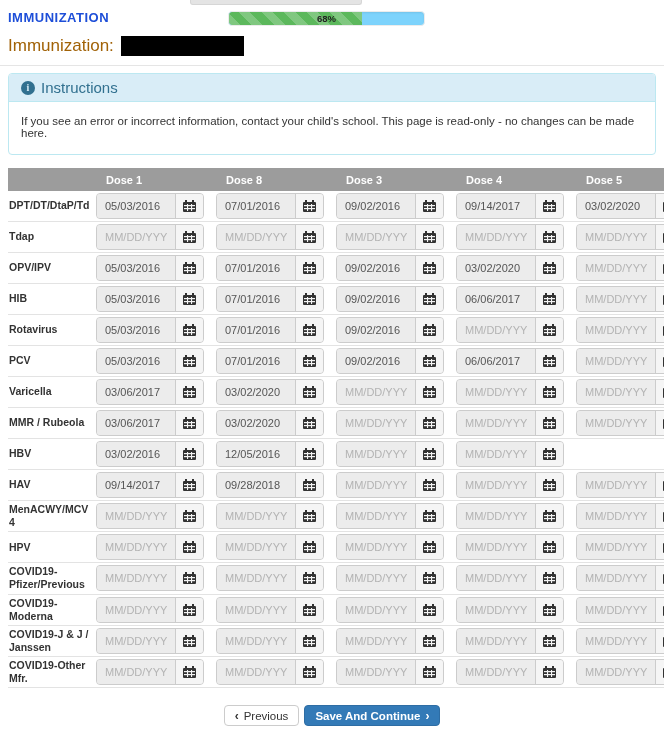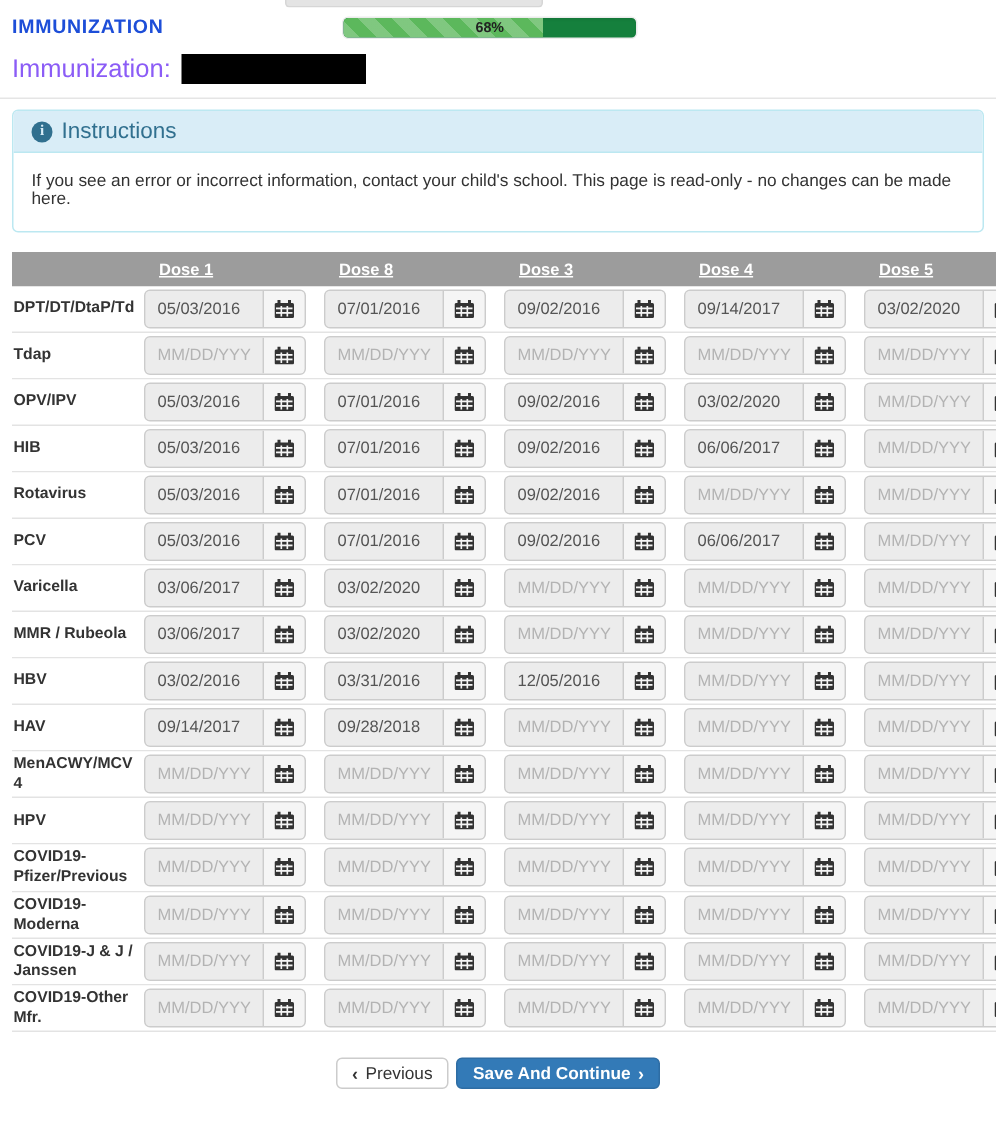--- a/index.html
+++ b/index.html
@@ -19,40 +19,40 @@
   }
 
   
   .topbar { position: relative; height: 30px; }
   .section-title {
     position: absolute; left: 8px; top: 10px;
     font-size: 13px; font-weight: bold; color: #1d4ed8; letter-spacing: .5px;
   }
   .progress {
     position: absolute; left: 228px; top: 11px; width: 197px; height: 15px;
-    background: #15803d; border: 1px solid #ececec; border-radius: 4px;
+    background: #7dd3fc; border: 1px solid #ececec; border-radius: 4px;
     box-shadow: inset 0 1px 2px rgba(0,0,0,.08);
     overflow: hidden;
   }
   .progress-fill {
     height: 100%;
     background: repeating-linear-gradient(45deg,
       rgba(255,255,255,.22) 0 8px, rgba(255,255,255,0) 8px 16px), #5cb85c;
     border-radius: 3px 0 0 3px;
   }
   .progress-label {
     position: absolute; left: 0; top: 0; width: 100%; height: 100%;
     display: flex; align-items: center; justify-content: center;
     font-size: 9.5px; font-weight: bold; color: #222;
   }
 
   
   .title-row {
     display: flex; align-items: center; gap: 7px;
-    margin: 6px 8px 0 8px; font-size: 17px; color: #8b5cf6;
+    margin: 6px 8px 0 8px; font-size: 17px; color: #a16207;
   }
   .redacted { display: inline-block; width: 123px; height: 20px; background: #000; }
   hr.sep { border: none; border-top: 1px solid #e5e5e5; margin: 9px 0 0 0; }
 
   
   .panel {
     margin: 7px 8px 0 8px;
     border: 1px solid #bce8f1; border-radius: 4px;
     overflow: hidden;
   }
@@ -77,21 +77,21 @@
   .table-wrap {
     margin: 13px 0 0 8px; width: 656px; overflow: hidden;
   }
   .ttable { width: 688px; }
   .thead {
     display: flex; align-items: center;
     background: #9c9c9c; height: 23px;
     color: #fff; font-size: 11px; font-weight: bold;
   }
   .th-name { width: 88px; flex: 0 0 88px; }
-  .th-dose { width: 120px; flex: 0 0 120px; padding-left: 10px; text-decoration: underline; }
+  .th-dose { width: 120px; flex: 0 0 120px; padding-left: 10px; }
   .trow {
     display: flex; align-items: center;
     border-bottom: 1px solid #e3e3e3;
     min-height: 31px; padding: 2px 0;
     background: #fff;
   }
   .vcell {
     width: 88px; flex: 0 0 88px;
     font-size: 10.5px; font-weight: bold; color: #333;
     padding: 0 4px 0 1px; line-height: 1.25;
@@ -852,36 +852,20 @@
                     <rect x="1" y="5" width="11" height="1.2" fill="#f5f5f5"></rect>
                     <rect x="1" y="8" width="11" height="1.2" fill="#f5f5f5"></rect>
                     <rect x="4" y="4" width="1.1" height="7" fill="#f5f5f5"></rect>
                     <rect x="8" y="4" width="1.1" height="7" fill="#f5f5f5"></rect>
                   </svg>
                 </button>
               </div>
             </div>
             <div class="dcell">
               <div class="igroup">
-                <input type="text" readonly="" placeholder="MM/DD/YYYY" value="03/31/2016" style="">
-                <button class="cal">
-                  <svg width="13" height="12" viewBox="0 0 13 12">
-                    <rect x="2" y="0" width="2" height="3" fill="#333"></rect>
-                    <rect x="9" y="0" width="2" height="3" fill="#333"></rect>
-                    <rect x="0" y="2" width="13" height="10" rx="1" fill="#333"></rect>
-                    <rect x="1" y="5" width="11" height="1.2" fill="#f5f5f5"></rect>
-                    <rect x="1" y="8" width="11" height="1.2" fill="#f5f5f5"></rect>
-                    <rect x="4" y="4" width="1.1" height="7" fill="#f5f5f5"></rect>
-                    <rect x="8" y="4" width="1.1" height="7" fill="#f5f5f5"></rect>
-                  </svg>
-                </button>
-              </div>
-            </div>
-            <div class="dcell">
-              <div class="igroup">
                 <input type="text" readonly="" placeholder="MM/DD/YYYY" value="12/05/2016" style="">
                 <button class="cal">
                   <svg width="13" height="12" viewBox="0 0 13 12">
                     <rect x="2" y="0" width="2" height="3" fill="#333"></rect>
                     <rect x="9" y="0" width="2" height="3" fill="#333"></rect>
                     <rect x="0" y="2" width="13" height="10" rx="1" fill="#333"></rect>
                     <rect x="1" y="5" width="11" height="1.2" fill="#f5f5f5"></rect>
                     <rect x="1" y="8" width="11" height="1.2" fill="#f5f5f5"></rect>
                     <rect x="4" y="4" width="1.1" height="7" fill="#f5f5f5"></rect>
                     <rect x="8" y="4" width="1.1" height="7" fill="#f5f5f5"></rect>

